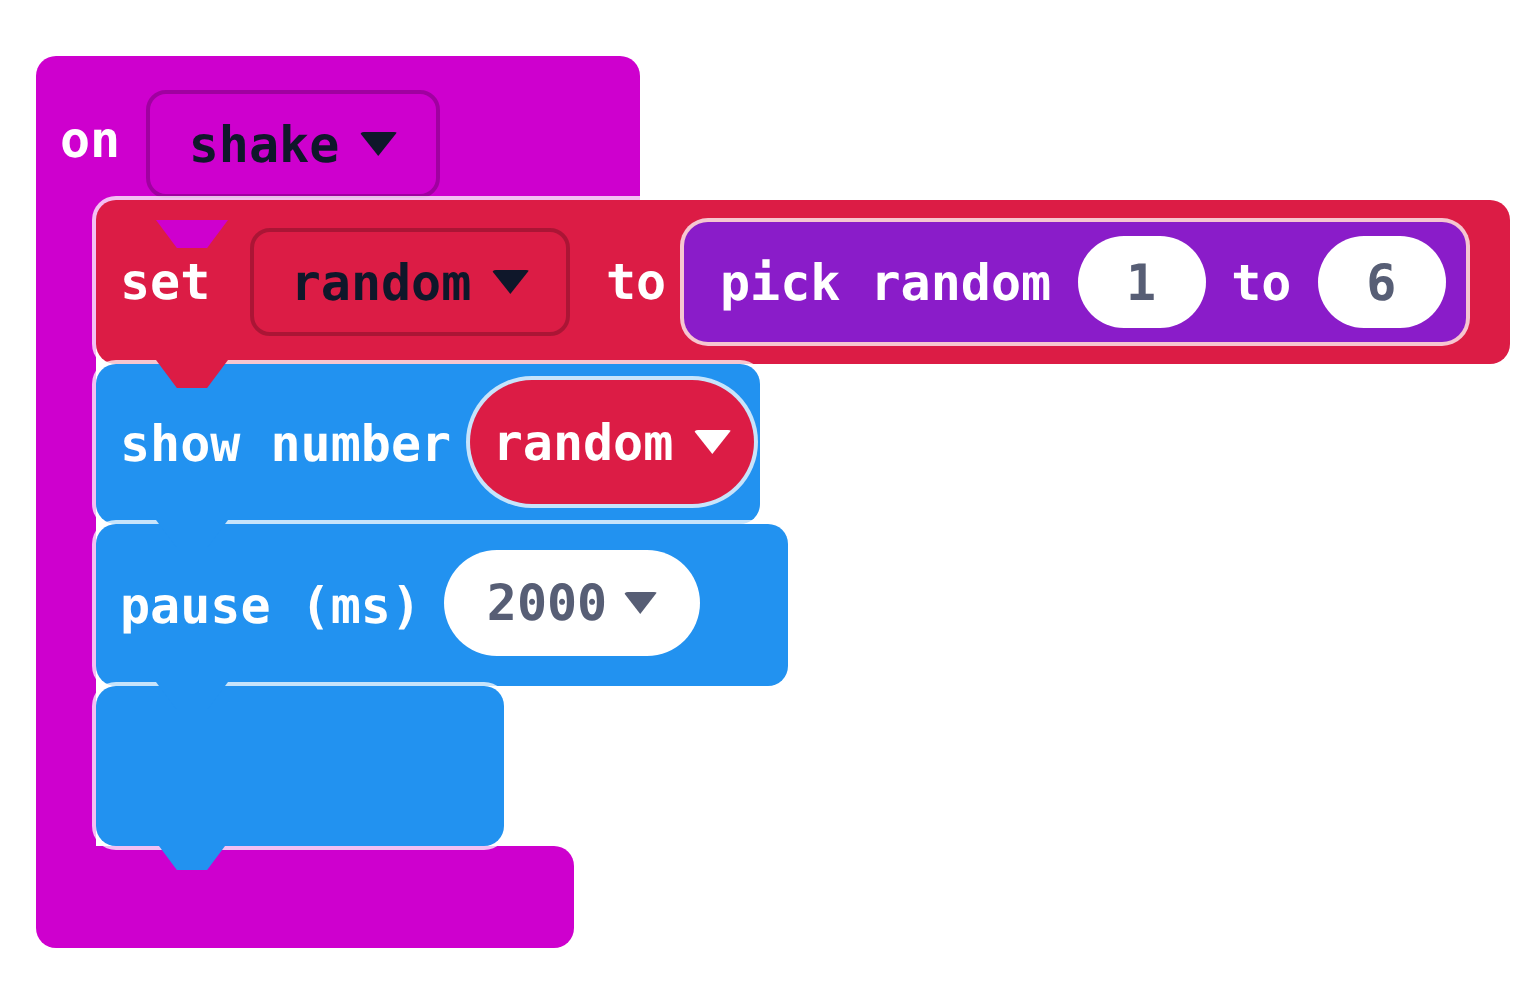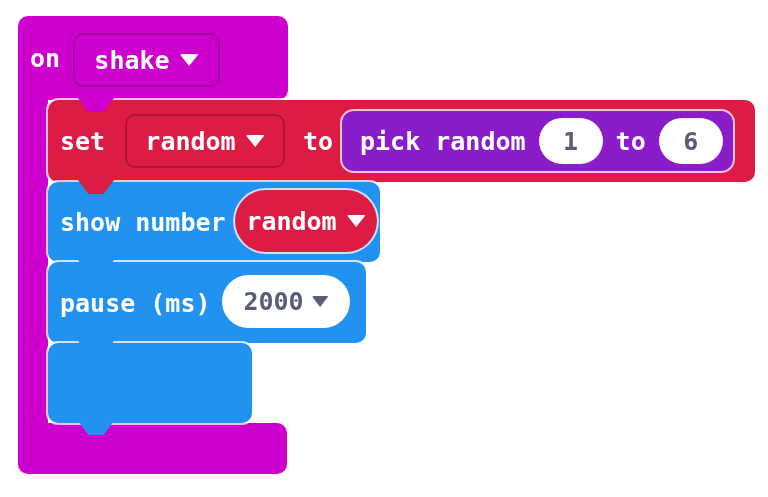--- a/index.html
+++ b/index.html
@@ -26,35 +26,35 @@
     top: 50%;
     transform: translateY(-50%);
     font: 700 25px "DejaVu Sans Mono", "Liberation Mono", monospace;
     color: #fff;
     white-space: nowrap;
     user-select: none;
   }
   .ring { box-shadow: 0 0 0 2px rgba(255,255,255,0.75); }
 
   
-  .m-top    { left:18px; top:16px;  width:270px; height:84px; background:var(--magenta); border-radius:10px 10px 10px 0; }
+  .m-top    { left:18px; top:28px;  width:302px; height:84px; background:var(--magenta); border-radius:10px 10px 10px 0; }
   .m-spine  { left:18px; top:95px;  width:30px;  height:335px; background:var(--magenta); }
   .m-bottom { left:18px; top:423px; width:269px; height:51px; background:var(--magenta); border-radius:0 10px 10px 10px; }
   .bump {
     position:absolute; width:36px; height:14px; z-index:2;
     clip-path: polygon(0 0, 100% 0, 71% 100%, 29% 100%);
   }
   .m-bump { left:60px; top:82px; background:var(--magenta); }
 
   .dropdown-field {
     position:absolute;
     display:flex; align-items:center; justify-content:center; gap:10px;
     border:2px solid rgba(0,0,0,0.22);
     border-radius:10px;
-    color:#ffffff;
+    color:#0f172a;
     font: 700 25px "DejaVu Sans Mono", "Liberation Mono", monospace;
     cursor:pointer;
   }
   .caret {
     width:19px; height:12px;
     background: currentColor;
     clip-path: polygon(0 0, 100% 0, 50% 100%);
     border-radius:2px;
     flex:0 0 auto;
   }
@@ -86,21 +86,21 @@
   .show-block  { left:48px; top:182px; width:332px; height:80px; background:var(--blue); }
   .show-bump   { left:30px; top:78px;  background:var(--blue); }
   .var-pill {
     position:absolute; left:187px; top:8px; width:142px; height:62px;
     background:var(--red); border-radius:31px;
     display:flex; align-items:center; justify-content:center; gap:10px;
     color:#fff; font:700 25px "DejaVu Sans Mono","Liberation Mono",monospace;
     cursor:pointer;
   }
 
-  .pause-block { left:48px; top:262px; width:318px; height:81px; background:var(--blue); }
+  .pause-block { left:48px; top:262px; width:346px; height:81px; background:var(--blue); }
   .pause-bump  { left:30px; top:79px;  background:var(--blue); }
   .num-pill {
     position:absolute; left:174px; top:13px; width:128px; height:53px;
     background:#fff; border-radius:27px;
     display:flex; align-items:center; justify-content:center; gap:8px;
     color:var(--field_text);
     font:700 25px "DejaVu Sans Mono","Liberation Mono",monospace;
     cursor:pointer;
   }
 

